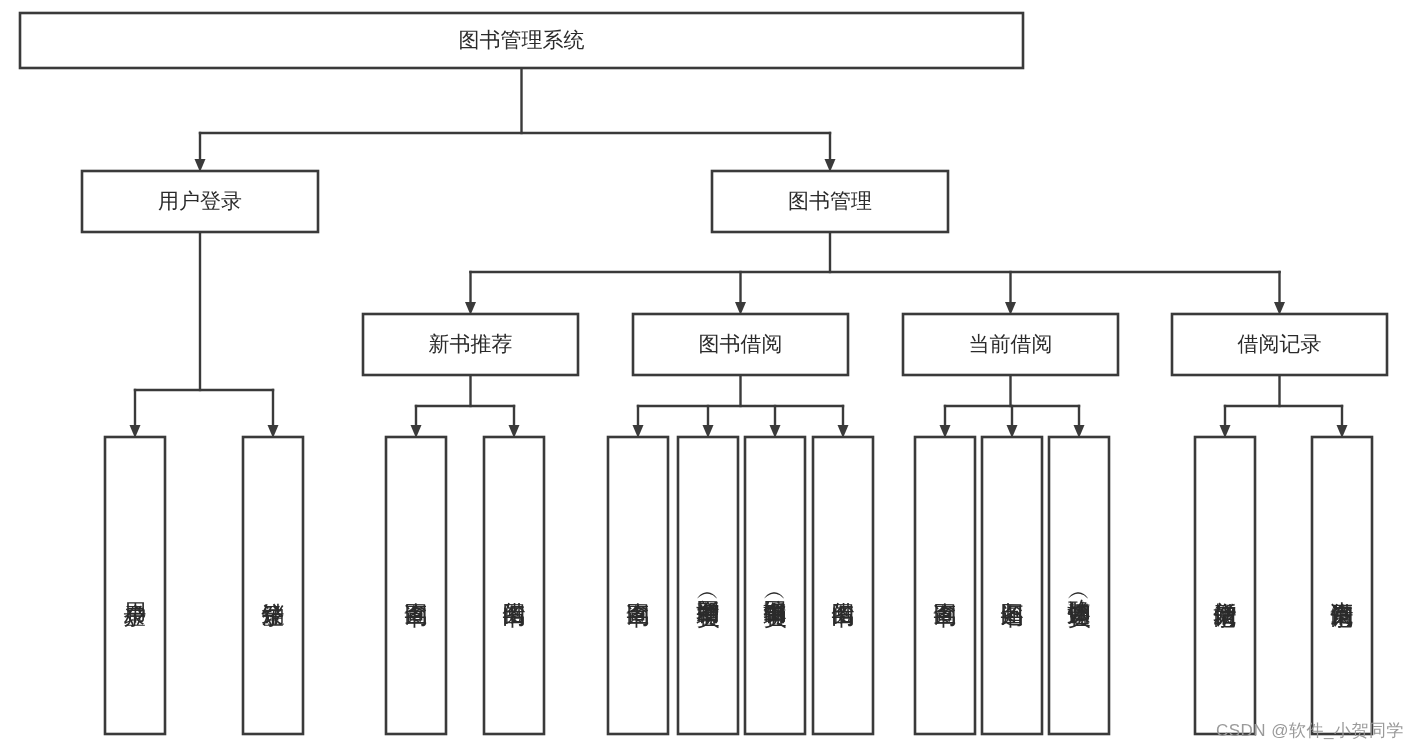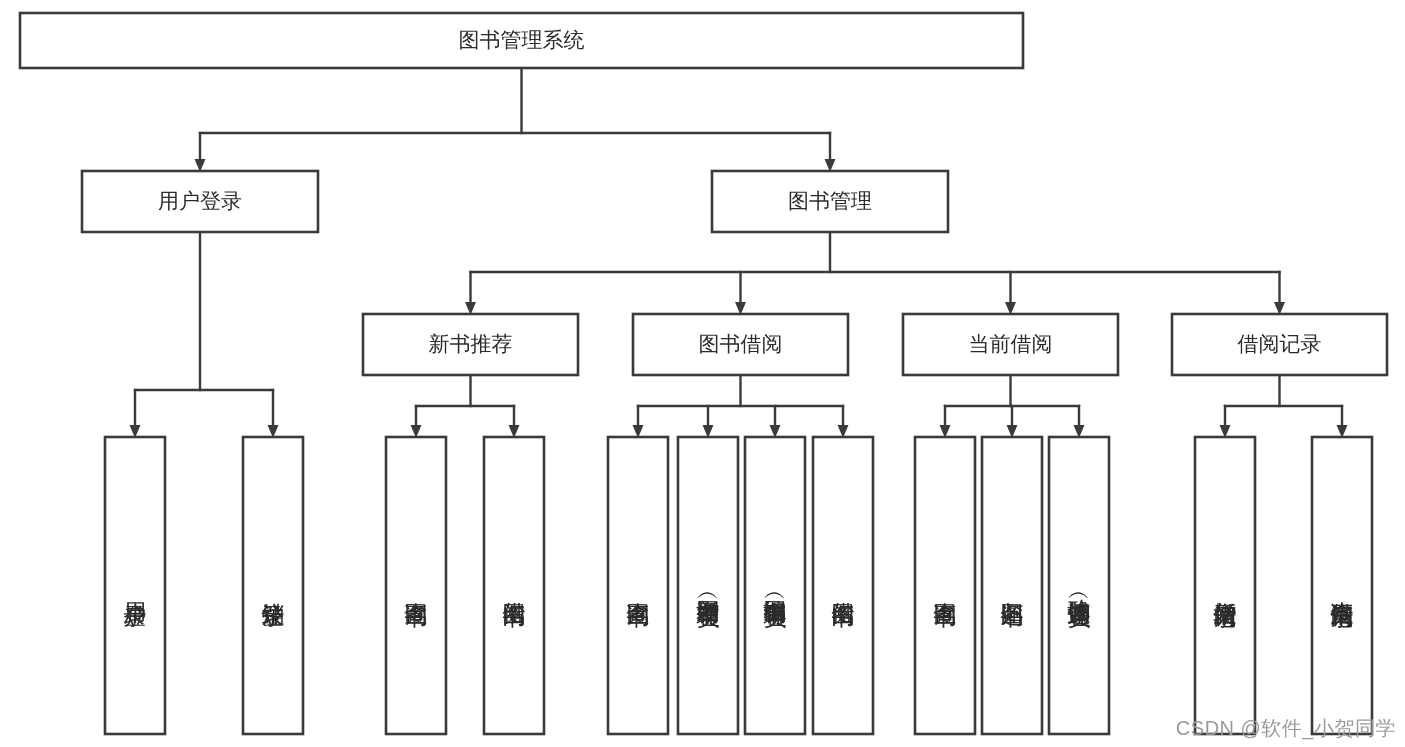--- a/index.html
+++ b/index.html
@@ -58,24 +58,24 @@
     letter-spacing: 1px;
     display: flex;
     align-items: center;
     justify-content: center;
     text-align: center;
     white-space: nowrap;
     user-select: none;
   }
   .watermark {
     position: absolute;
-    right: 18px;
+    right: 10px;
     bottom: 5px;
     font-family: "Liberation Sans", "DejaVu Sans", sans-serif;
-    font-size: 20px;
+    font-size: 17px;
     color: #9a9a9a;
     letter-spacing: 0.5px;
     white-space: nowrap;
     pointer-events: none;
   }
 </style>
 </head>
 <body>
 
 <div id="diagram-root">

